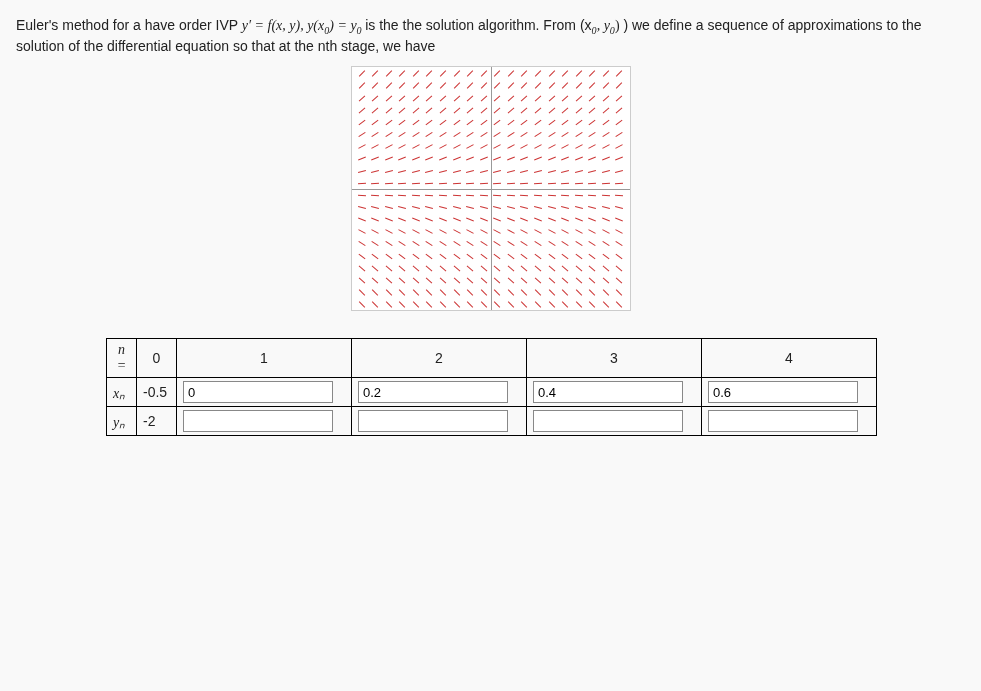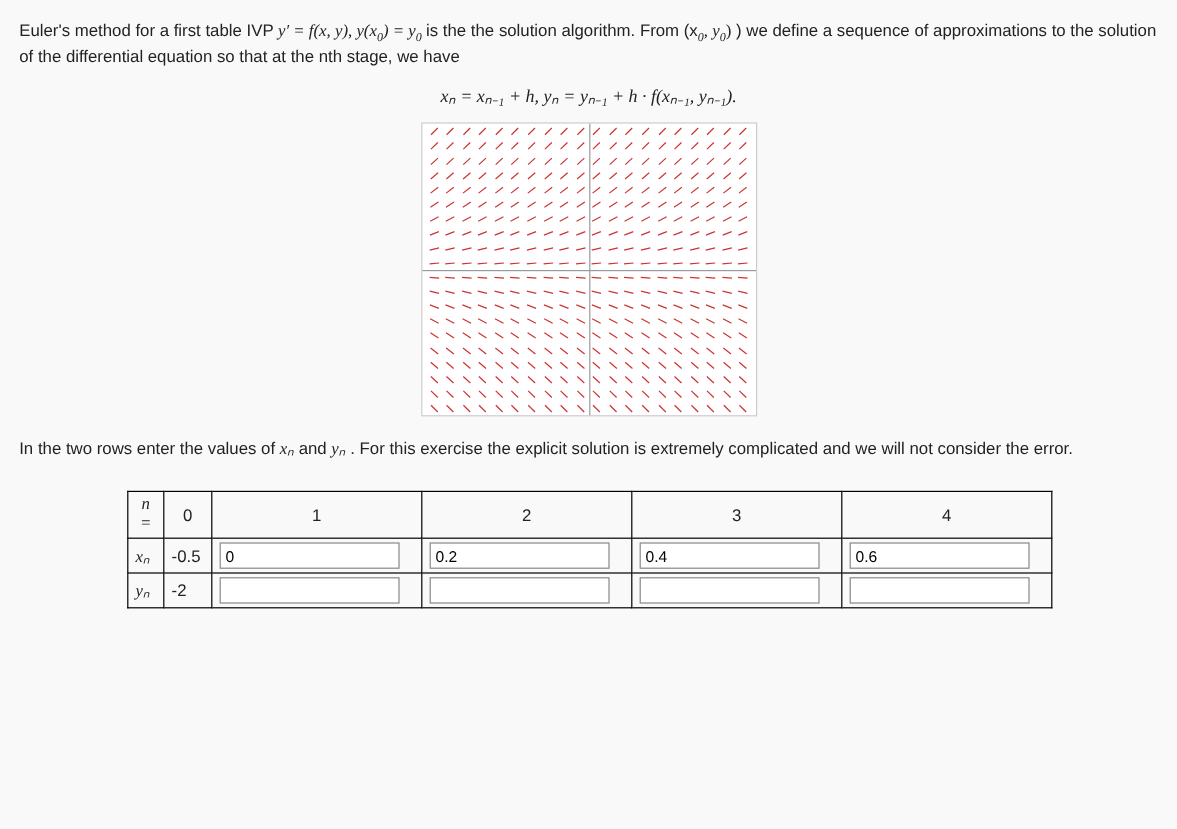--- a/index.html
+++ b/index.html
@@ -78,31 +78,28 @@
     background: #fff;
   }
 </style>
 </head>
 <body>
 
 <div class="content">
 
 
 <p>
-  <span>Euler's method for a first table IVP </span>
+  <span>Euler's method for a have order IVP </span>
   <span class="math">
     <span>y′ = f(x, y),  y(x</span><span class="sub">0</span><span>) = y</span><span class="sub">0</span>
   </span>
   <span> is the the solution algorithm. From (x</span><span class="math sub">0</span><span class="math">, y</span><span class="math sub">0</span><span class="math upright">)</span>
   <span>) we define a sequence of approximations to the solution of the differential equation so that at the nth stage, we have</span>
 </p>
 
-<div class="eq-display">
-  <span>xₙ = xₙ₋₁ + h,    yₙ = yₙ₋₁ + h · f(xₙ₋₁, yₙ₋₁).</span>
-</div>
 
 
 
 <div class="graph-wrap">
   <div class="graph">
     <div class="axis-v"></div>
     <div class="axis-h"></div>
     <div class="field" id="field">
           <div class="row" style="top: 0%;">
             <div class="tick" style="transform: rotate(-44.9281deg);"></div>
@@ -542,27 +539,20 @@
             <div class="tick" style="transform: rotate(44.9281deg);"></div>
             <div class="tick" style="transform: rotate(44.9281deg);"></div>
             <div class="tick" style="transform: rotate(44.9281deg);"></div>
             <div class="tick" style="transform: rotate(44.9281deg);"></div>
           </div>
         </div>
   </div>
 </div>
 
 
-<p>
-  <span>In the two rows enter the values of </span>
-  <span class="math">xₙ</span>
-  <span> and </span>
-  <span class="math">yₙ</span>
-  <span>. For this exercise the explicit solution is extremely complicated and we will not consider the error.</span>
-</p>
 
 <table class="ans">
   <tbody>
         <tr>
     <th class="rowlabel"><span class="math">n =</span></th>
     <th class="col-fixed">0</th>
     <th class="col-wide">1</th>
     <th class="col-wide">2</th>
     <th class="col-wide">3</th>
     <th class="col-wide">4</th>

